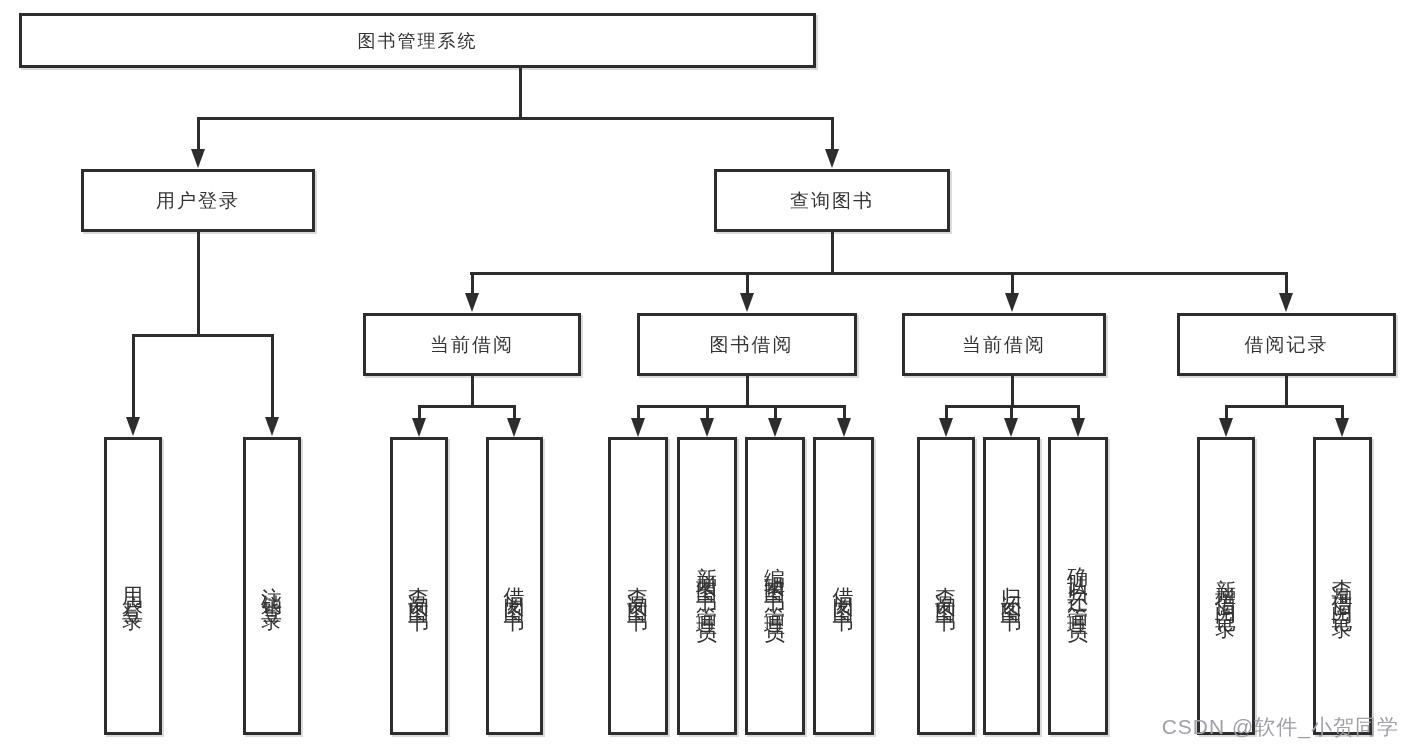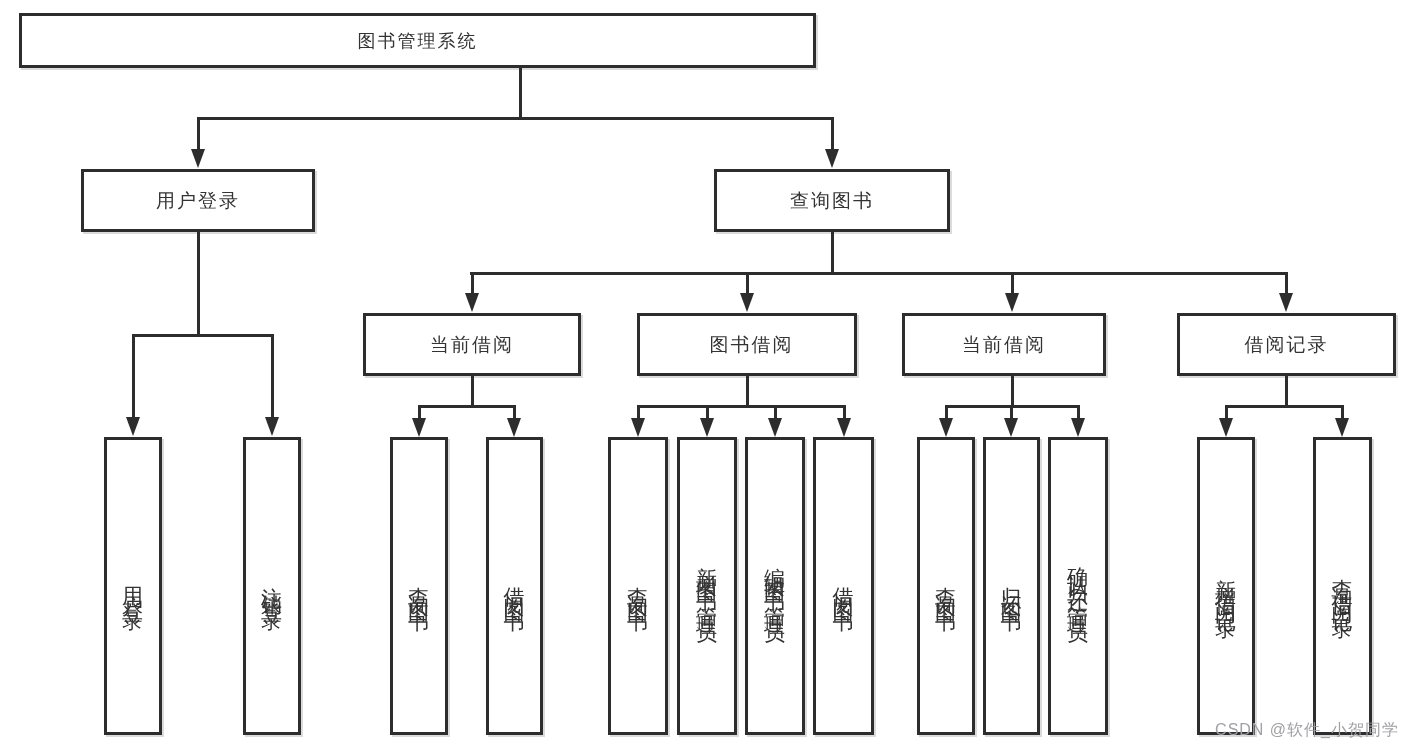--- a/index.html
+++ b/index.html
@@ -23,21 +23,21 @@
   .vline, .hline { position:absolute; background:#2d2d2d; }
   .vline { width:3px; }
   .hline { height:3px; }
   .arrow {
     position:absolute; width:0; height:0;
     border-left:7px solid transparent; border-right:7px solid transparent;
     border-top:19px solid #2d2d2d;
   }
   .watermark {
     position:absolute; right:6px; bottom:6px;
-    font-size:16px; color:#a0a0a5; letter-spacing:1px; white-space:nowrap;
+    font-size:21px; color:#a0a0a5; letter-spacing:1px; white-space:nowrap;
   }
 </style>
 </head>
 <body>
 
 <div class="canvas">
 
   <div class="box h root" style="left:19px; top:13px; width:797px; height:55px;">
     <span class="lbl">图书管理系统</span>
   </div>

